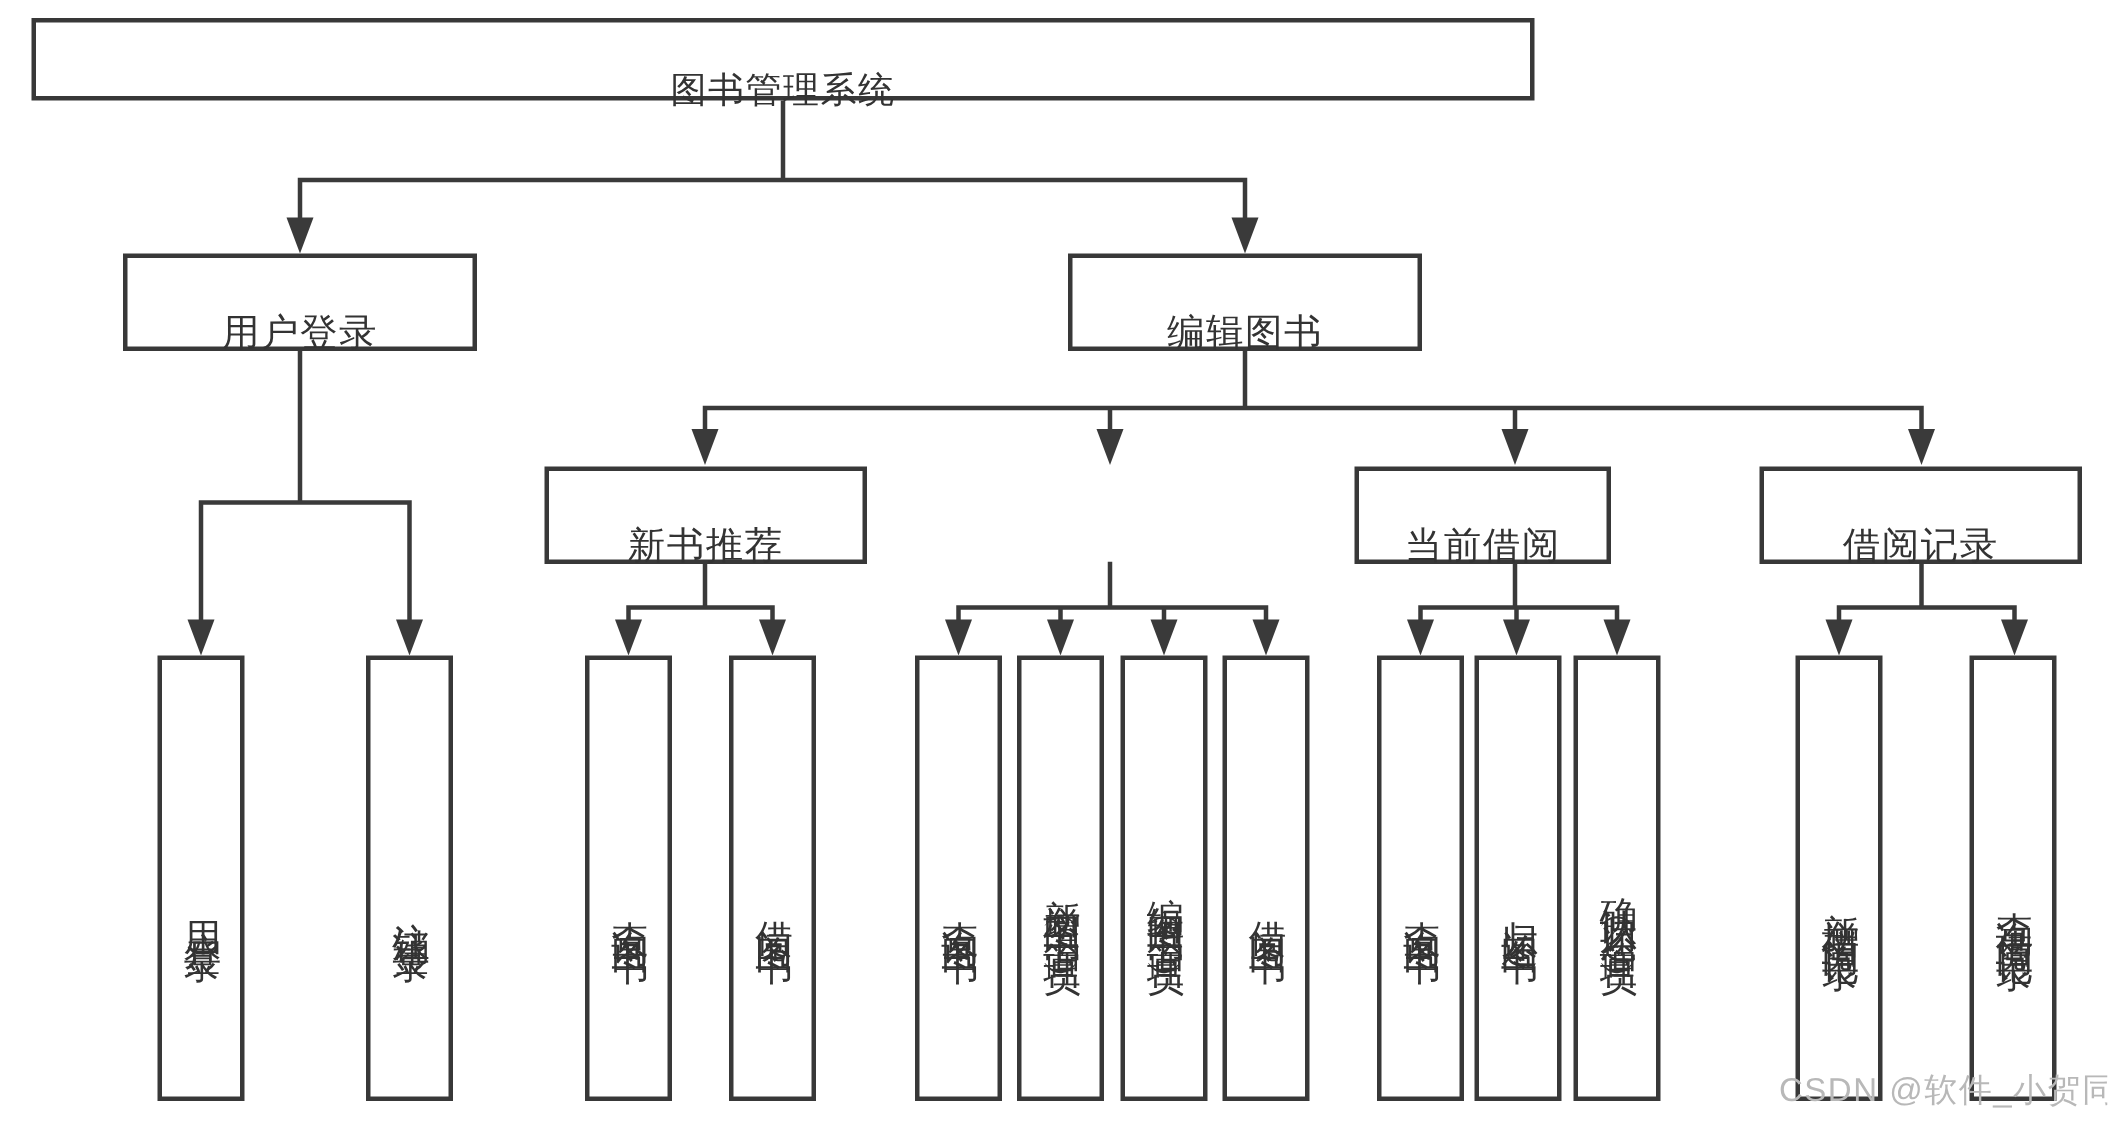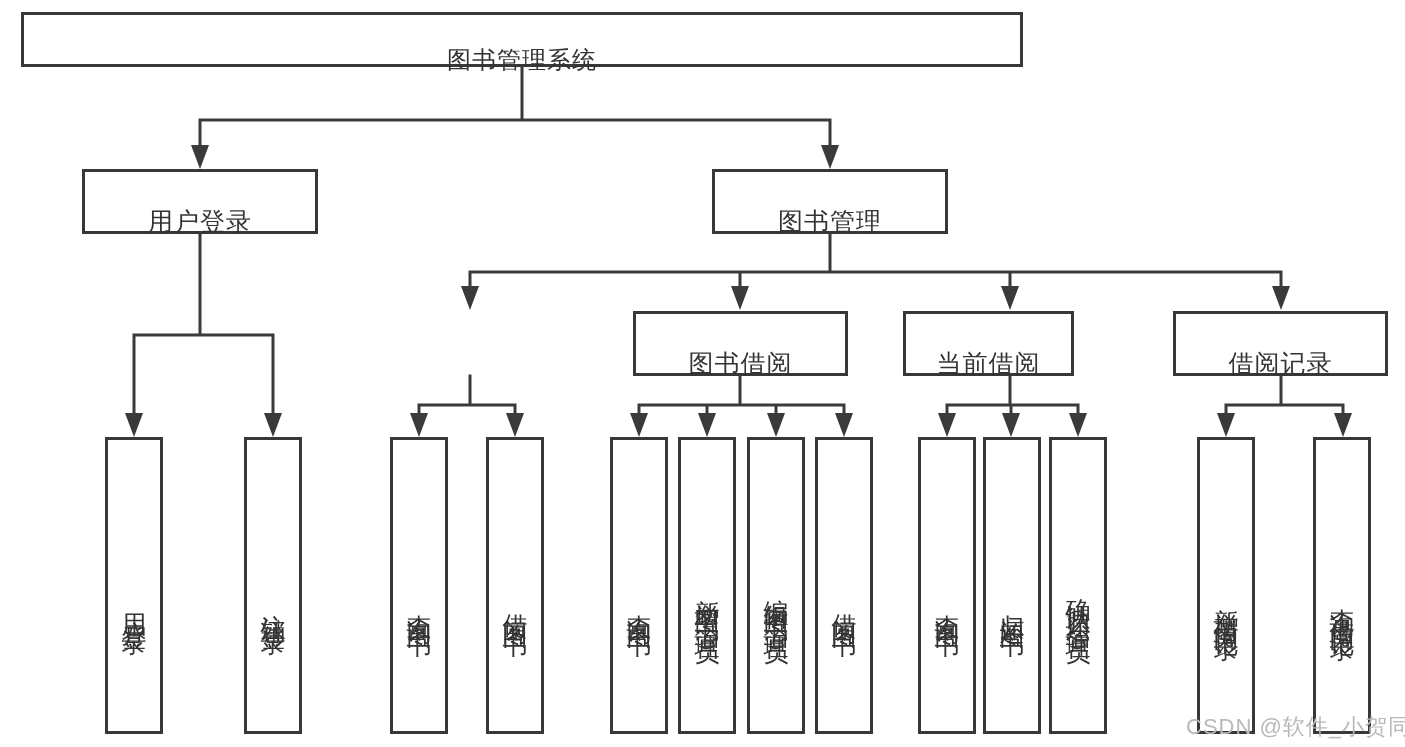--- a/index.html
+++ b/index.html
@@ -143,25 +143,25 @@
   </svg>
 
   <div class="node h" id="n-root">
     <span class="lbl">图书管理系统</span>
   </div>
 
   <div class="node h" id="n-login">
     <span class="lbl">用户登录</span>
   </div>
   <div class="node h" id="n-mgmt">
-    <span class="lbl">图书管理</span>
-  </div>
-
-  <div class="node h" id="n-borrowing">
-    <span class="lbl">图书借阅</span>
+    <span class="lbl">编辑图书</span>
+  </div>
+
+  <div class="node h" id="n-recommend">
+    <span class="lbl">新书推荐</span>
   </div>
   <div class="node h" id="n-current">
     <span class="lbl">当前借阅</span>
   </div>
   <div class="node h" id="n-records">
     <span class="lbl">借阅记录</span>
   </div>
 
   <div class="node v leaf" id="n-leaf-login">
     <span class="lbl">用户登录</span>

